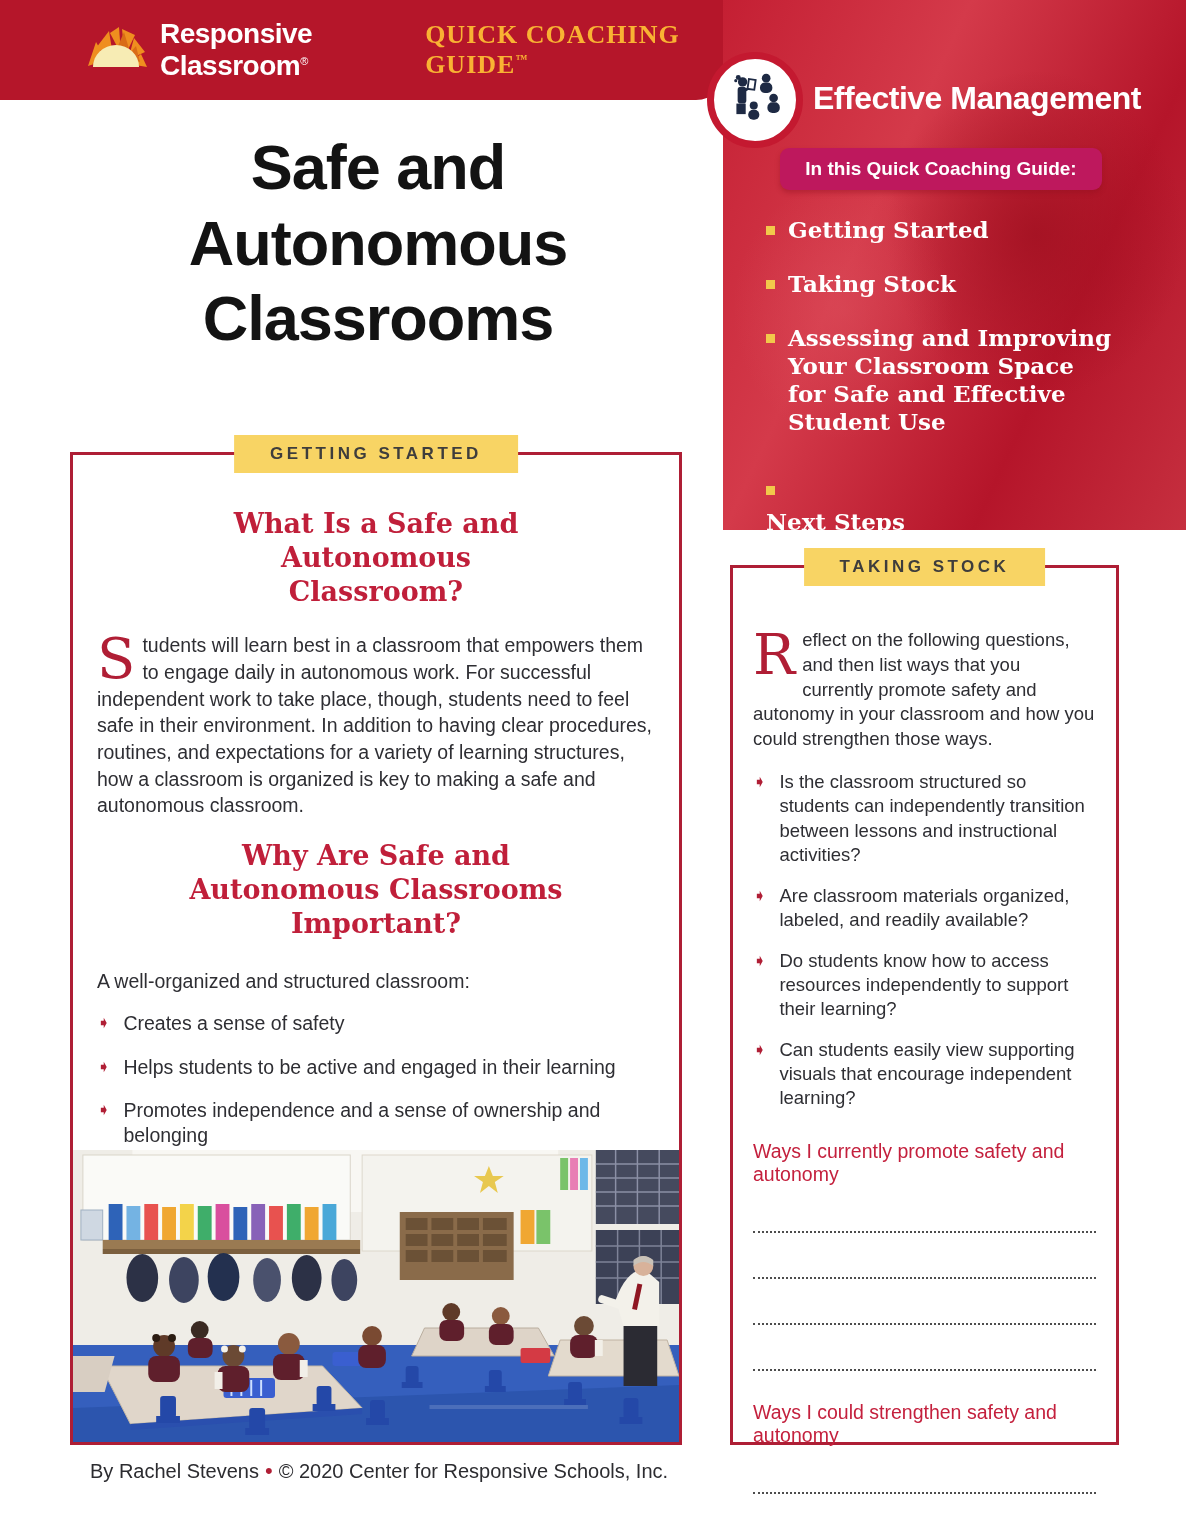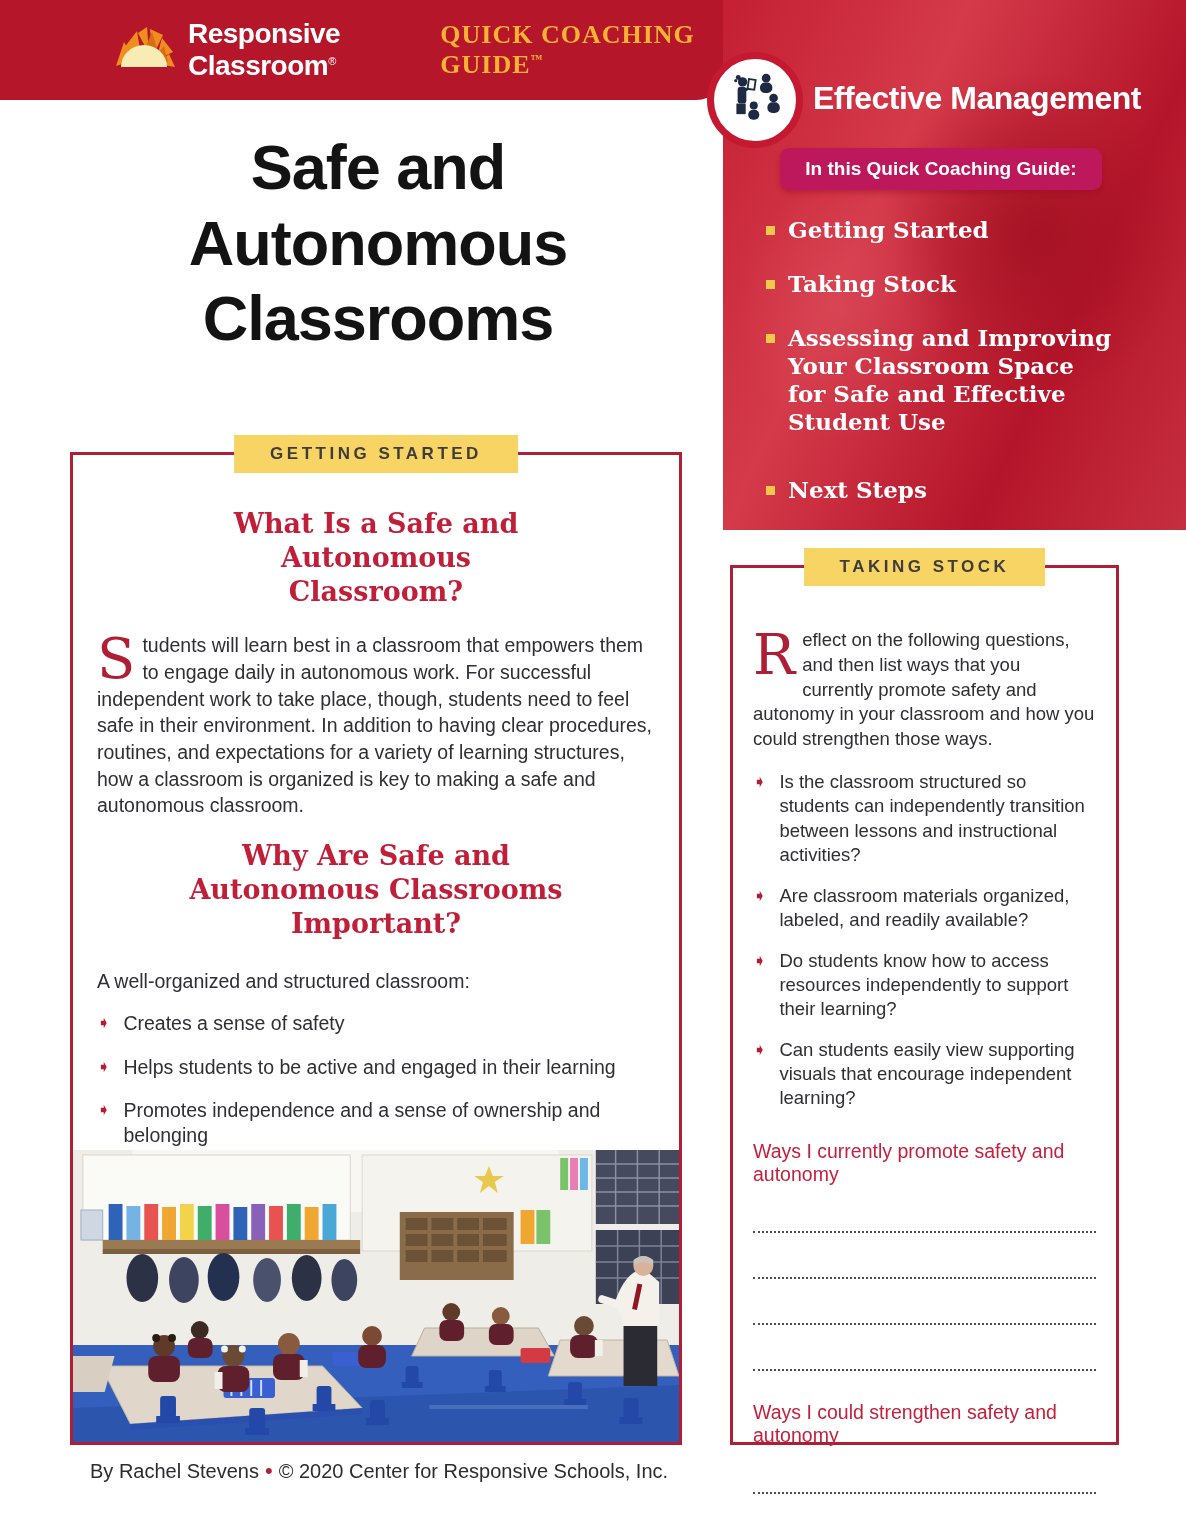--- a/index.html
+++ b/index.html
@@ -1,21 +1,21 @@
 <!DOCTYPE html>
 <html><head>
 <meta charset="utf-8">
 <style>
   html,body{margin:0;padding:0;background:#ffffff;}
   .page{position:relative;width:1186px;height:1536px;background:#ffffff;overflow:hidden;
         font-family:"Liberation Sans",sans-serif;}
 
   
   .banner{position:absolute;left:0;top:0;width:726px;height:100px;background:#b5162a;
-          border-bottom-right-radius:30px;display:flex;align-items:center;padding-left:112px;box-sizing:border-box;}
+          border-bottom-right-radius:30px;display:flex;align-items:center;padding-left:84px;box-sizing:border-box;}
   .brand-row{display:flex;align-items:center;gap:12px;}
   .brand{color:#ffffff;font-size:28px;font-weight:bold;letter-spacing:-0.5px;}
   .brand sup{font-size:11px;font-weight:normal;}
   .guide-title{color:#f9b233;font-family:"Liberation Serif",serif;font-weight:bold;font-size:26px;letter-spacing:1px;}
   .guide-title sup{font-size:12px;}
 
   
   .sidebar{position:absolute;left:723px;top:0;width:463px;height:530px;
            background:linear-gradient(115deg,#c41f33 0%,#d43a4a 35%,#b5152a 70%,#c62f3f 100%);}
   .sidebar .tint1{position:absolute;right:0;top:70px;width:300px;height:330px;
@@ -26,21 +26,21 @@
                 background:#ffffff;border:7px solid #c41930;box-sizing:border-box;z-index:6;
                 display:flex;align-items:center;justify-content:center;}
   .sidebar-title{position:absolute;left:813px;top:80px;z-index:5;color:#ffffff;
                  font-size:32px;font-weight:bold;letter-spacing:-0.5px;}
   .guide-pill{position:absolute;left:780px;top:148px;width:322px;height:42px;background:#be185d;
               border-radius:9px;z-index:5;display:flex;align-items:center;justify-content:center;
               color:#ffffff;font-size:19px;font-weight:bold;box-shadow:0 3px 5px #8f0e1f66;}
   .sidebar-list{position:absolute;left:766px;top:216px;width:352px;z-index:5;}
   .sidebar-list .s-item{display:flex;gap:13px;margin-bottom:26px;color:#ffffff;
                         font-family:"DejaVu Serif",serif;font-weight:bold;font-size:23px;line-height:1.22;}
-  .sidebar-list .s-item:last-child{margin-top:40px;}
+  .sidebar-list .s-item:last-child{margin-top:40px;flex-direction:column;}
   .sq-bullet{width:9px;height:9px;background:#f2c84b;margin-top:10px;flex:0 0 9px;}
 
   
   .main-title{position:absolute;left:72px;top:130px;width:612px;text-align:center;
               color:#131313;font-size:63px;font-weight:bold;line-height:1.2;letter-spacing:-1px;}
   .main-title .wrapbox{display:inline-block;width:480px;}
 
   
   .rc-box{position:absolute;border:3px solid #ae1e35;box-sizing:border-box;background:#ffffff;}
   .left-box{left:70px;top:452px;width:612px;height:993px;}

